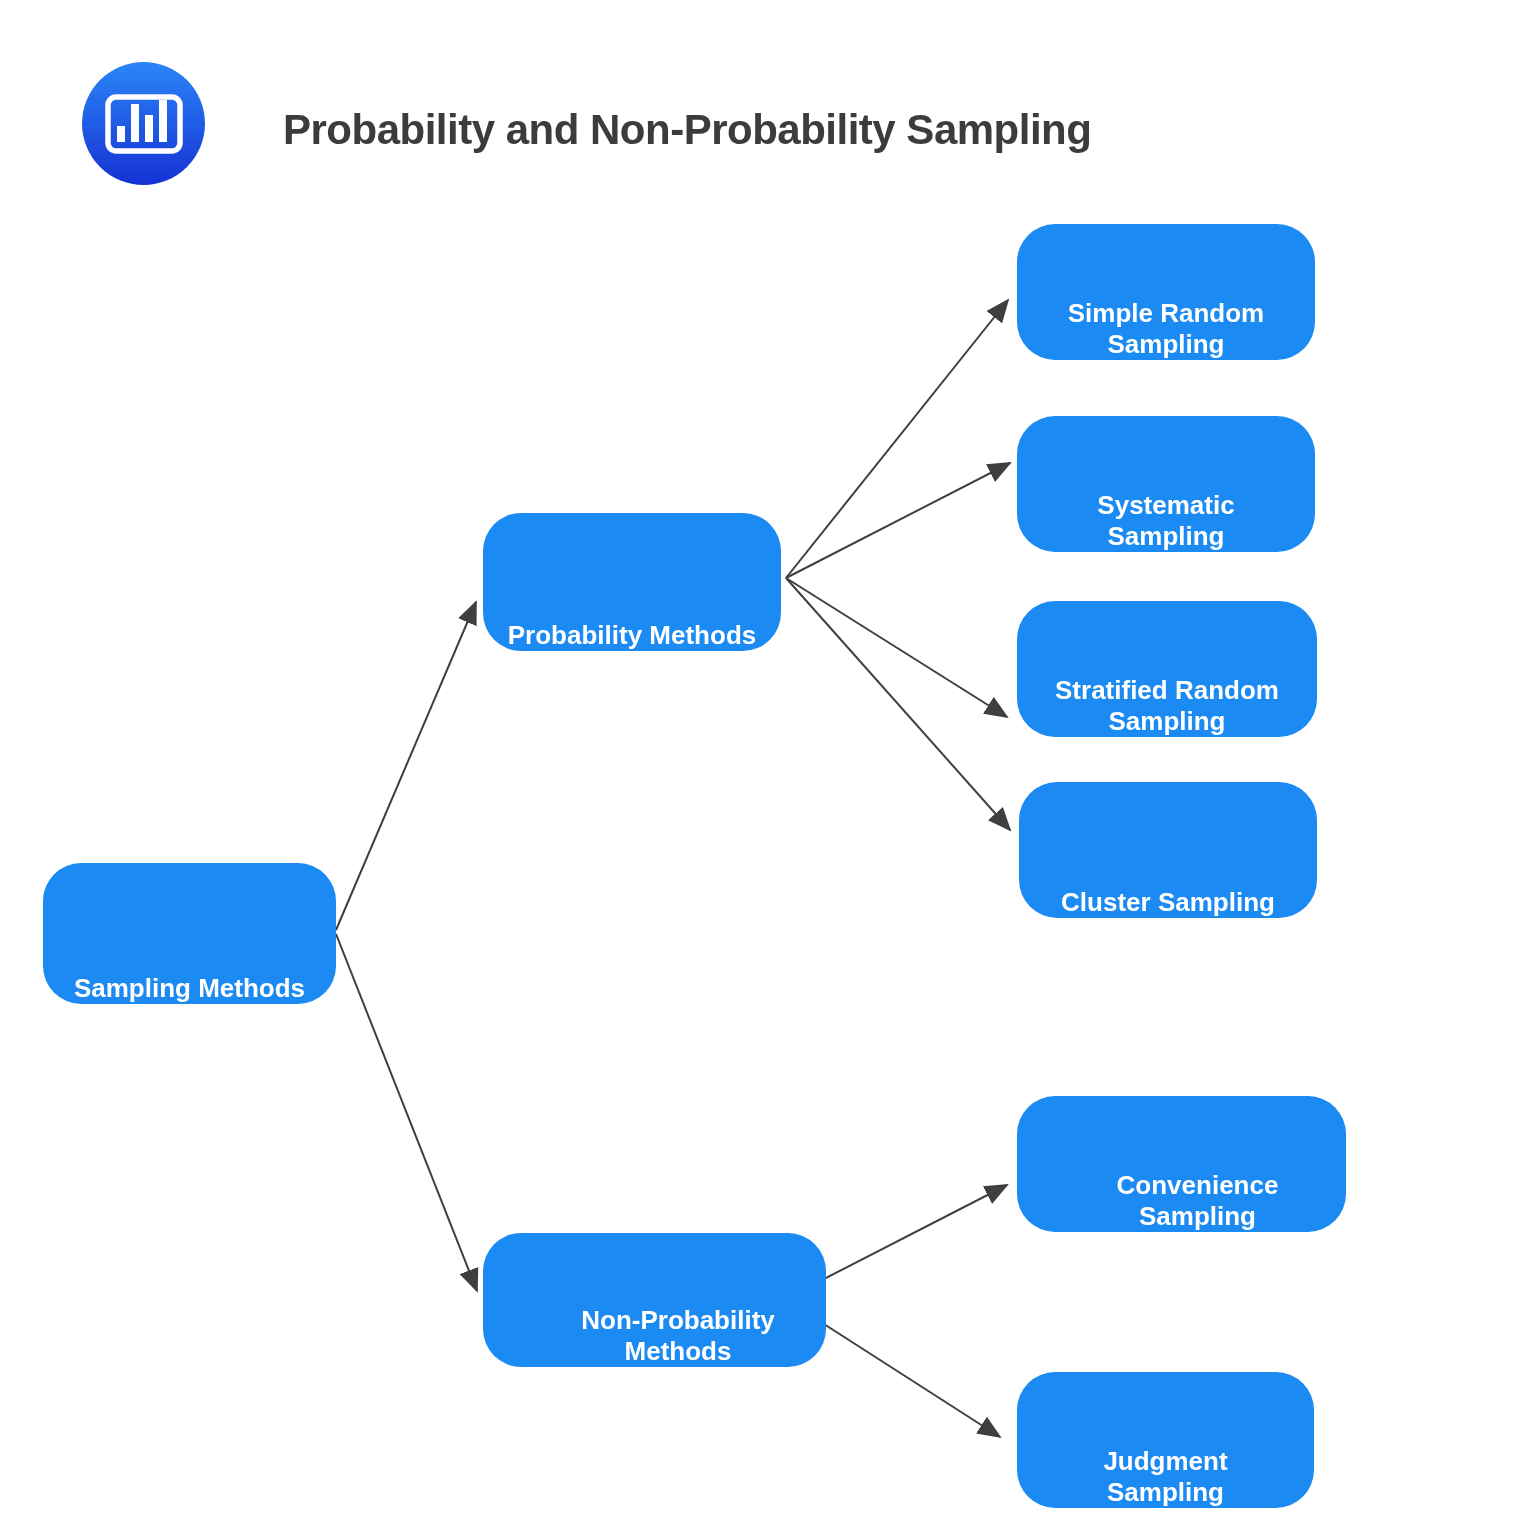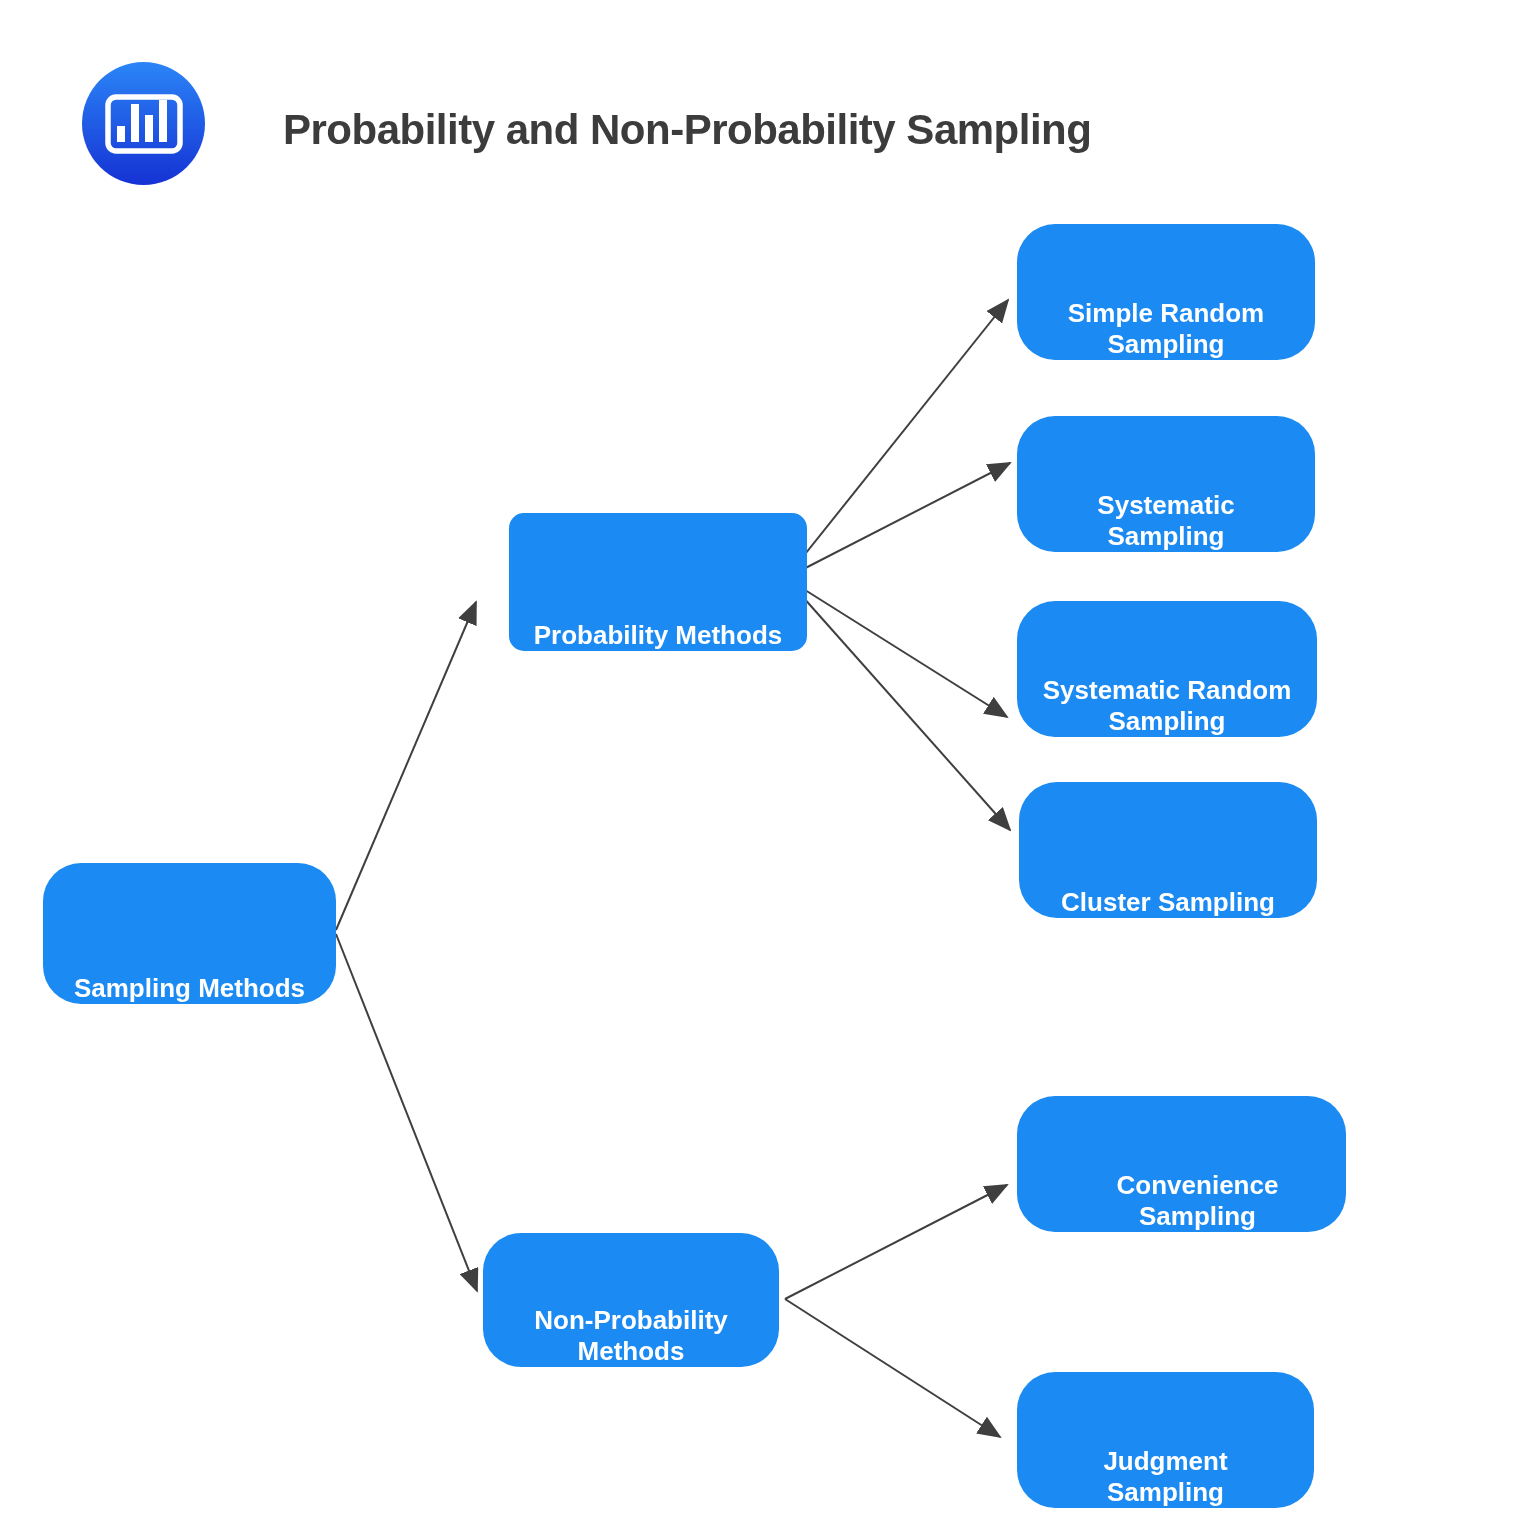--- a/index.html
+++ b/index.html
@@ -58,41 +58,41 @@
     <line x1="786" y1="578" x2="1007" y2="717" marker-end="url(#arrowhead)"></line>
     <line x1="786" y1="578" x2="1010" y2="830" marker-end="url(#arrowhead)"></line>
     <line x1="785" y1="1299" x2="1007" y2="1185" marker-end="url(#arrowhead)"></line>
     <line x1="785" y1="1299" x2="1000" y2="1437" marker-end="url(#arrowhead)"></line>
   </svg>
 
   <div class="node" style="left:43px;  top:863px;  width:293px; height:141px;">
     <span>Sampling Methods</span>
   </div>
 
-  <div class="node" style="left:509px; top:513px;  width:298px; height:138px;border-radius:15px;">
+  <div class="node" style="left:483px; top:513px;  width:298px; height:138px;">
     <span>Probability Methods</span>
   </div>
 
-  <div class="node" style="left:483px; top:1233px; width:296px; height:134px;">
+  <div class="node" style="left:483px; top:1233px; width:296px; height:134px;padding-left:47px;">
     <span>Non-Probability
 Methods</span>
   </div>
 
   <div class="node" style="left:1017px;top:224px;  width:298px; height:136px;">
     <span>Simple Random
 Sampling</span>
   </div>
 
   <div class="node" style="left:1017px;top:416px;  width:298px; height:136px;">
     <span>Systematic
 Sampling</span>
   </div>
 
   <div class="node" style="left:1017px;top:601px;  width:300px; height:136px;">
-    <span>Systematic Random
+    <span>Stratified Random
 Sampling</span>
   </div>
 
   <div class="node" style="left:1019px;top:782px;  width:298px; height:136px;">
     <span>Cluster Sampling</span>
   </div>
 
   <div class="node" style="left:1017px;top:1096px; width:297px; height:136px;padding-left:32px;">
     <span>Convenience
 Sampling</span>

